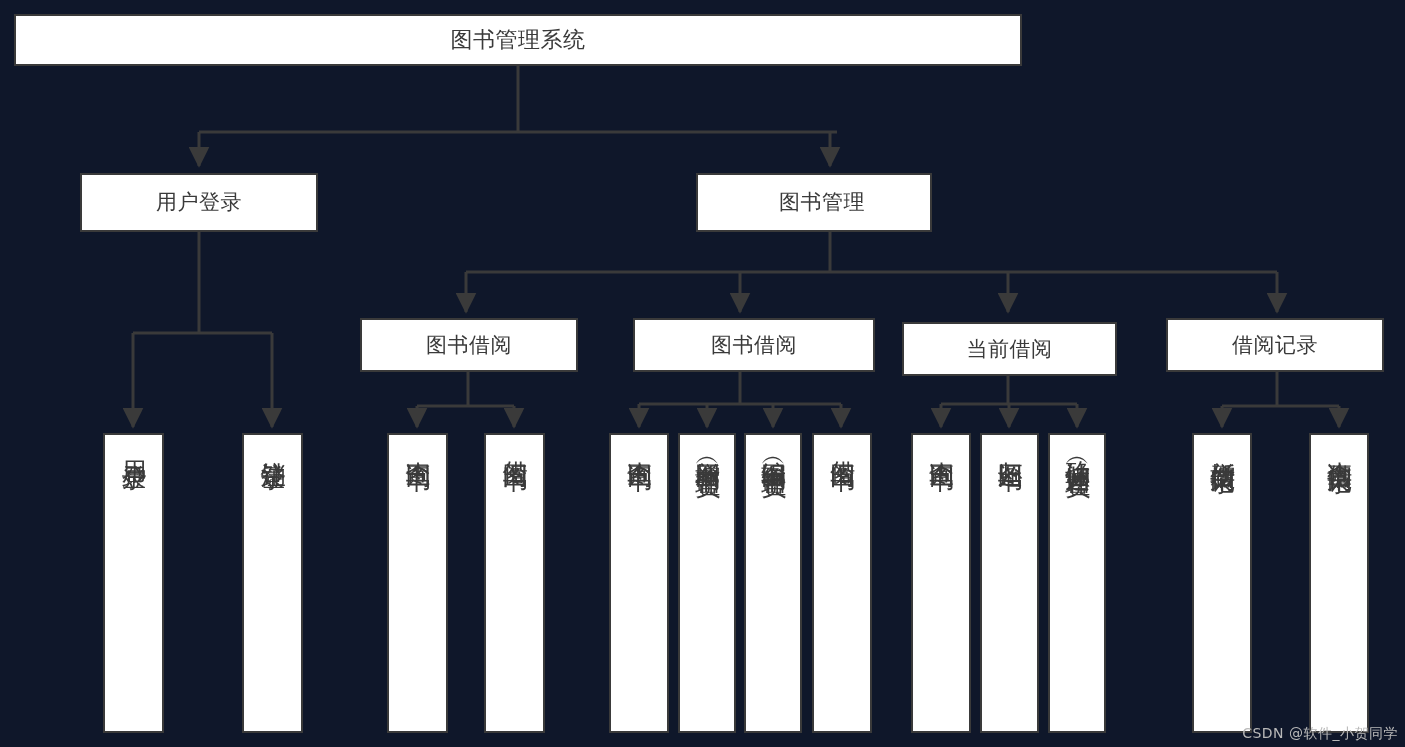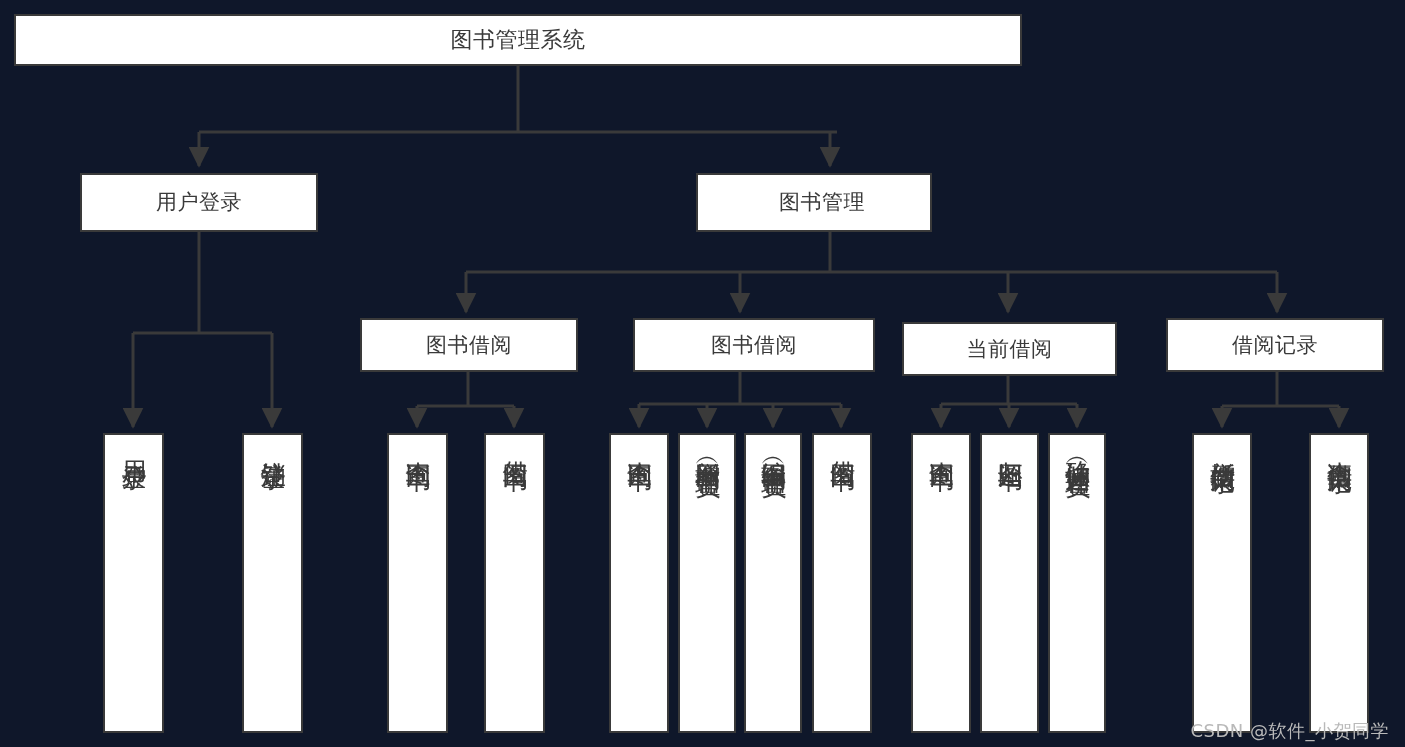--- a/index.html
+++ b/index.html
@@ -61,23 +61,23 @@
     font-size: 25px;
     line-height: 1.05;
     letter-spacing: 2px;
     max-height: 288px;
   }
   .node.v.tall .label {
     max-height: 292px;
   }
   .watermark {
     position: absolute;
-    right: 16px;
+    right: 7px;
     bottom: 4px;
-    font-size: 18px;
+    font-size: 14px;
     color: #b9b9b9;
     white-space: nowrap;
     letter-spacing: 0.5px;
   }
 </style>
 </head>
 <body>
 
 <div id="canvas">
 

